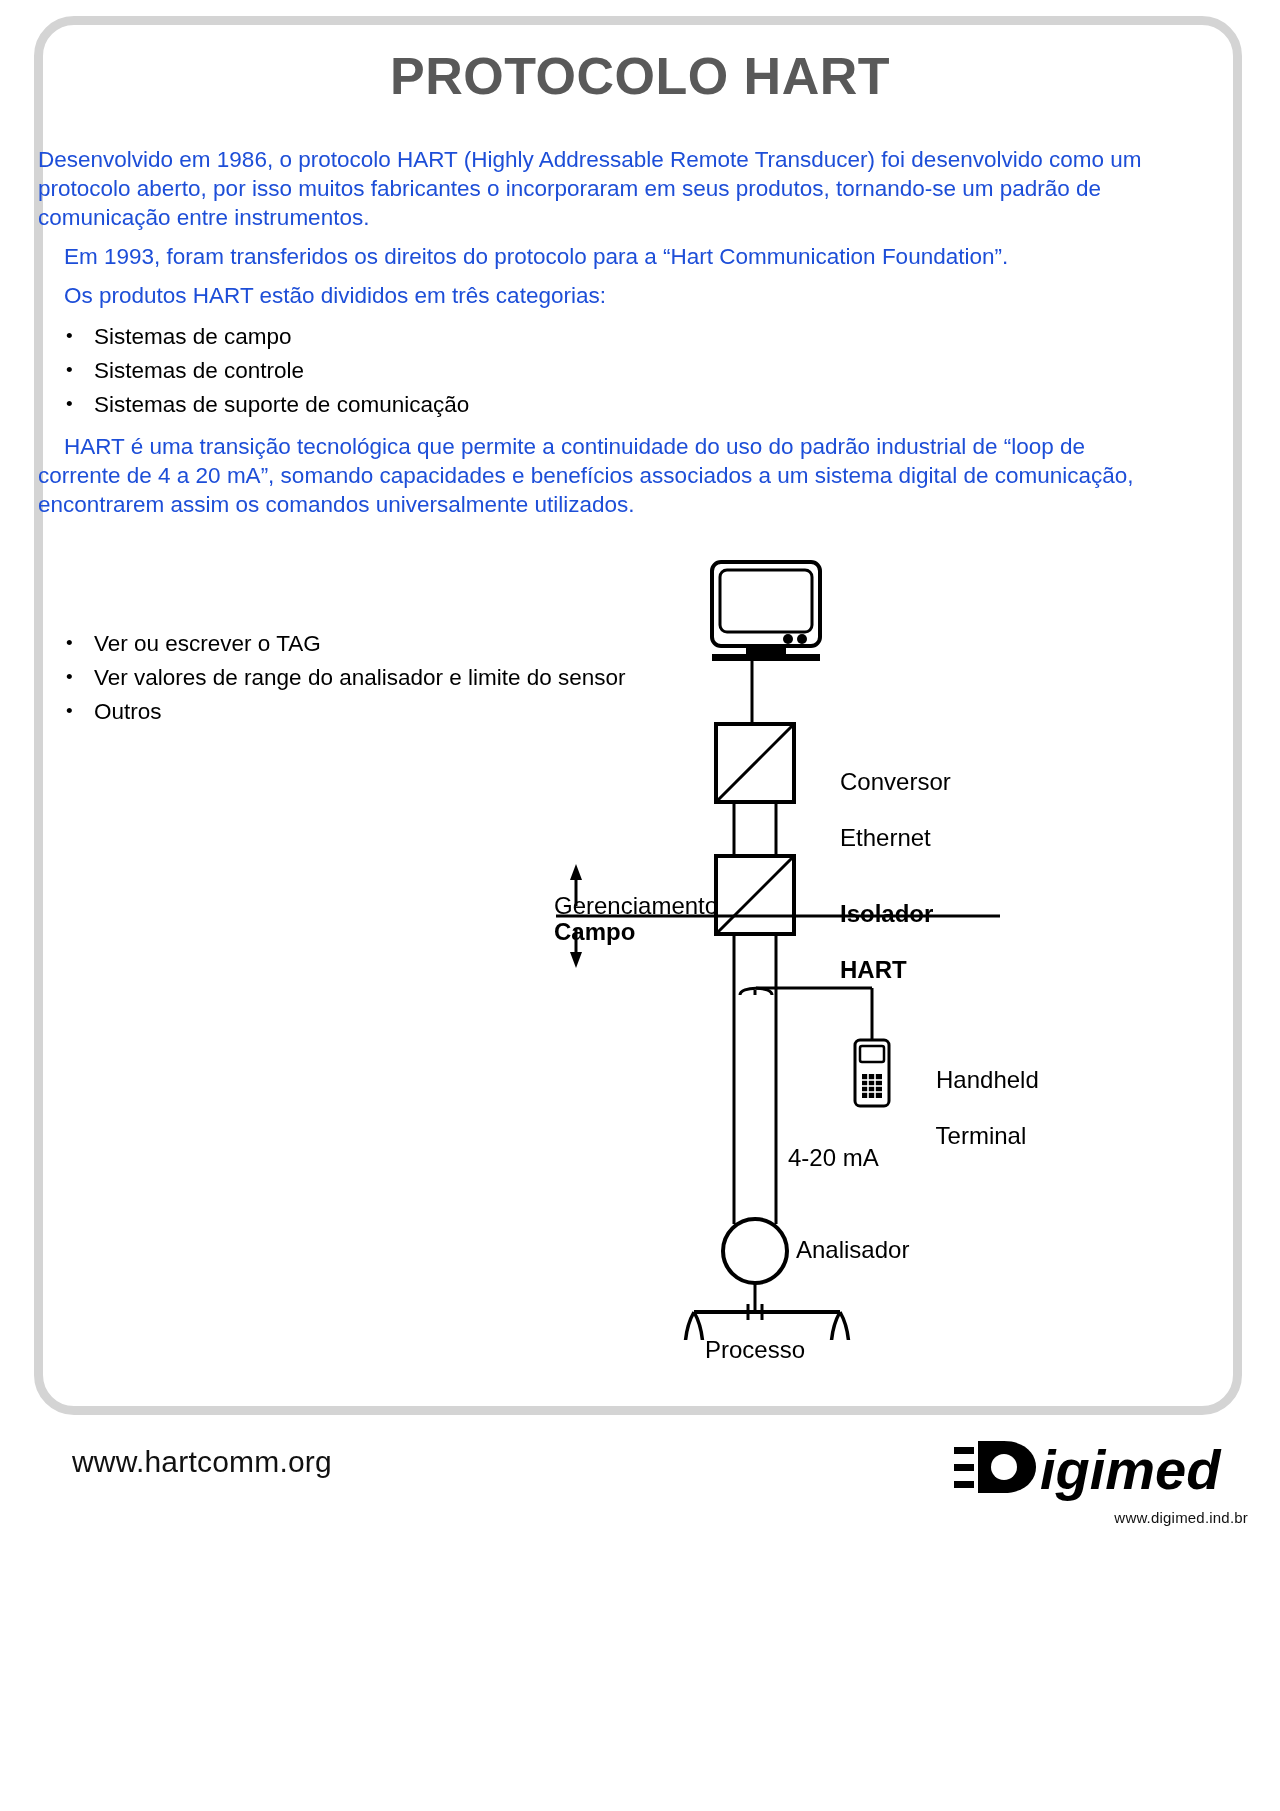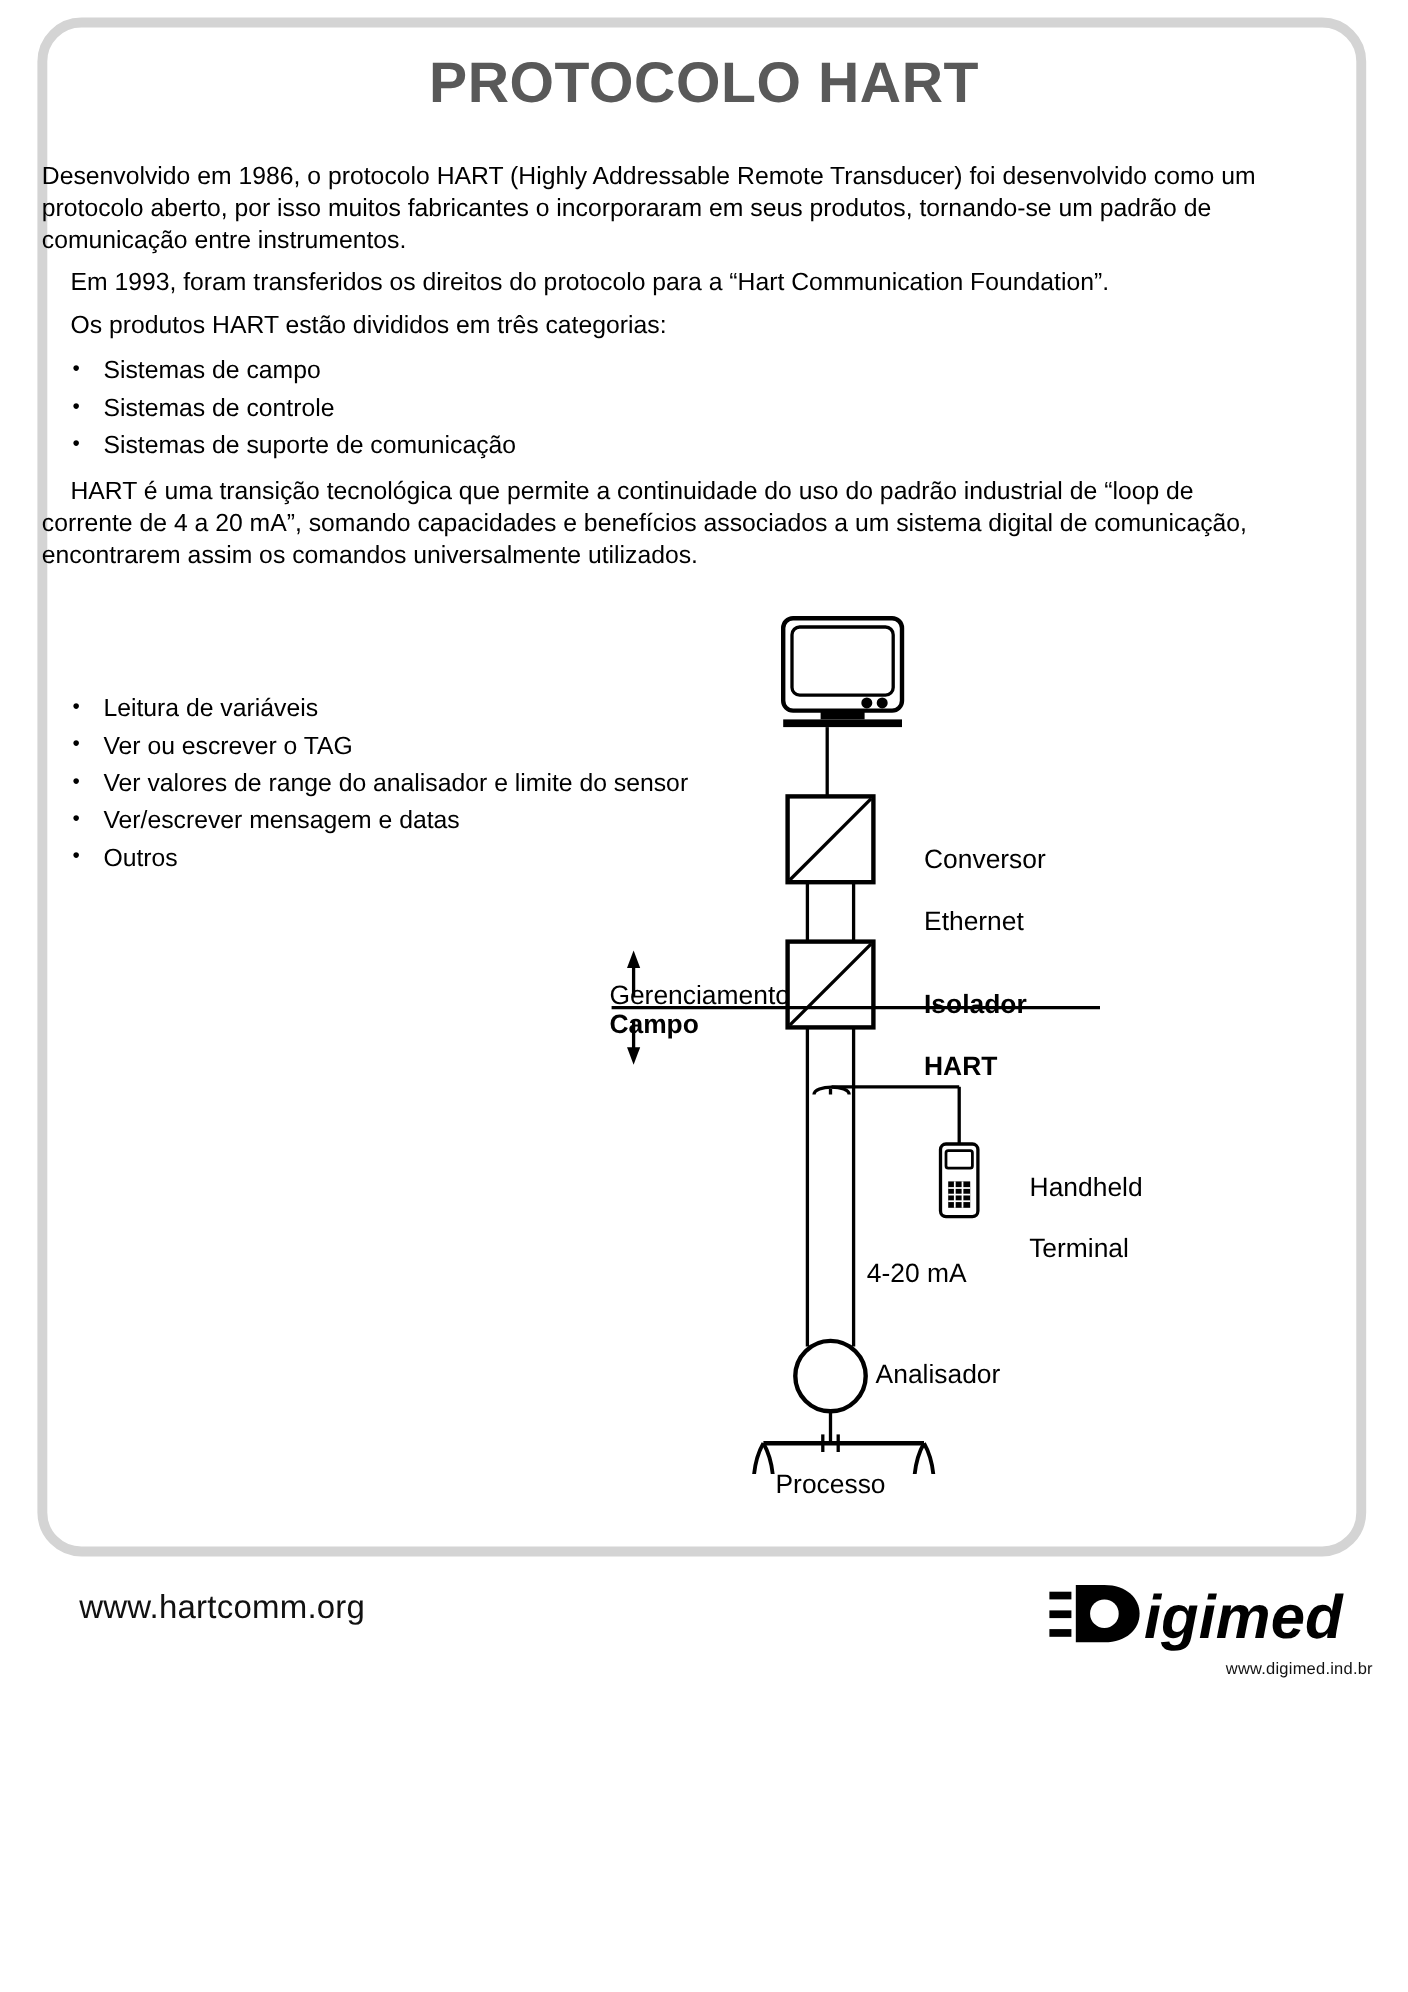--- a/index.html
+++ b/index.html
@@ -50,21 +50,21 @@
   
   #textcol {
     position: absolute;
     left: 38px;
     top: 145px;
     width: 1120px;
   }
   .para {
     font-size: 22.5px;
     line-height: 29px;
-    color: #000000;
+    color: #1d4ed8;
     margin: 0 0 10px 0;
     text-align: left;
   }
   .para.indent { text-indent: 26px; }
   .bullets {
     list-style: none;
     margin: 4px 0 10px 0;
     padding: 0;
   }
   .bullets li {
@@ -161,24 +161,22 @@
     <ul class="bullets">
       <li>Sistemas de campo</li>
       <li>Sistemas de controle</li>
       <li>Sistemas de suporte de comunicação</li>
     </ul>
     <p class="para indent">HART é uma transição tecnológica que permite a continuidade do uso do padrão industrial de “loop de corrente de 4 a 20 mA”, somando capacidades e benefícios associados a um sistema digital de comunicação, encontrarem assim os comandos universalmente utilizados.</p>
   </div>
 
   <div id="bullets2wrap">
     <ul class="bullets">
-      <li>Leitura de variáveis</li>
       <li>Ver ou escrever o TAG</li>
       <li>Ver valores de range do analisador e limite do sensor</li>
-      <li>Ver/escrever mensagem e datas</li>
       <li>Outros</li>
     </ul>
   </div>
 
   <div id="diagram">
     <svg width="620" height="800" viewBox="0 0 620 800" xmlns="http://www.w3.org/2000/svg">
       <g fill="none" stroke="#000" stroke-width="3">
 
         <g>
           <rect x="212" y="22" width="108" height="84" rx="9" ry="9" stroke-width="4"></rect>

